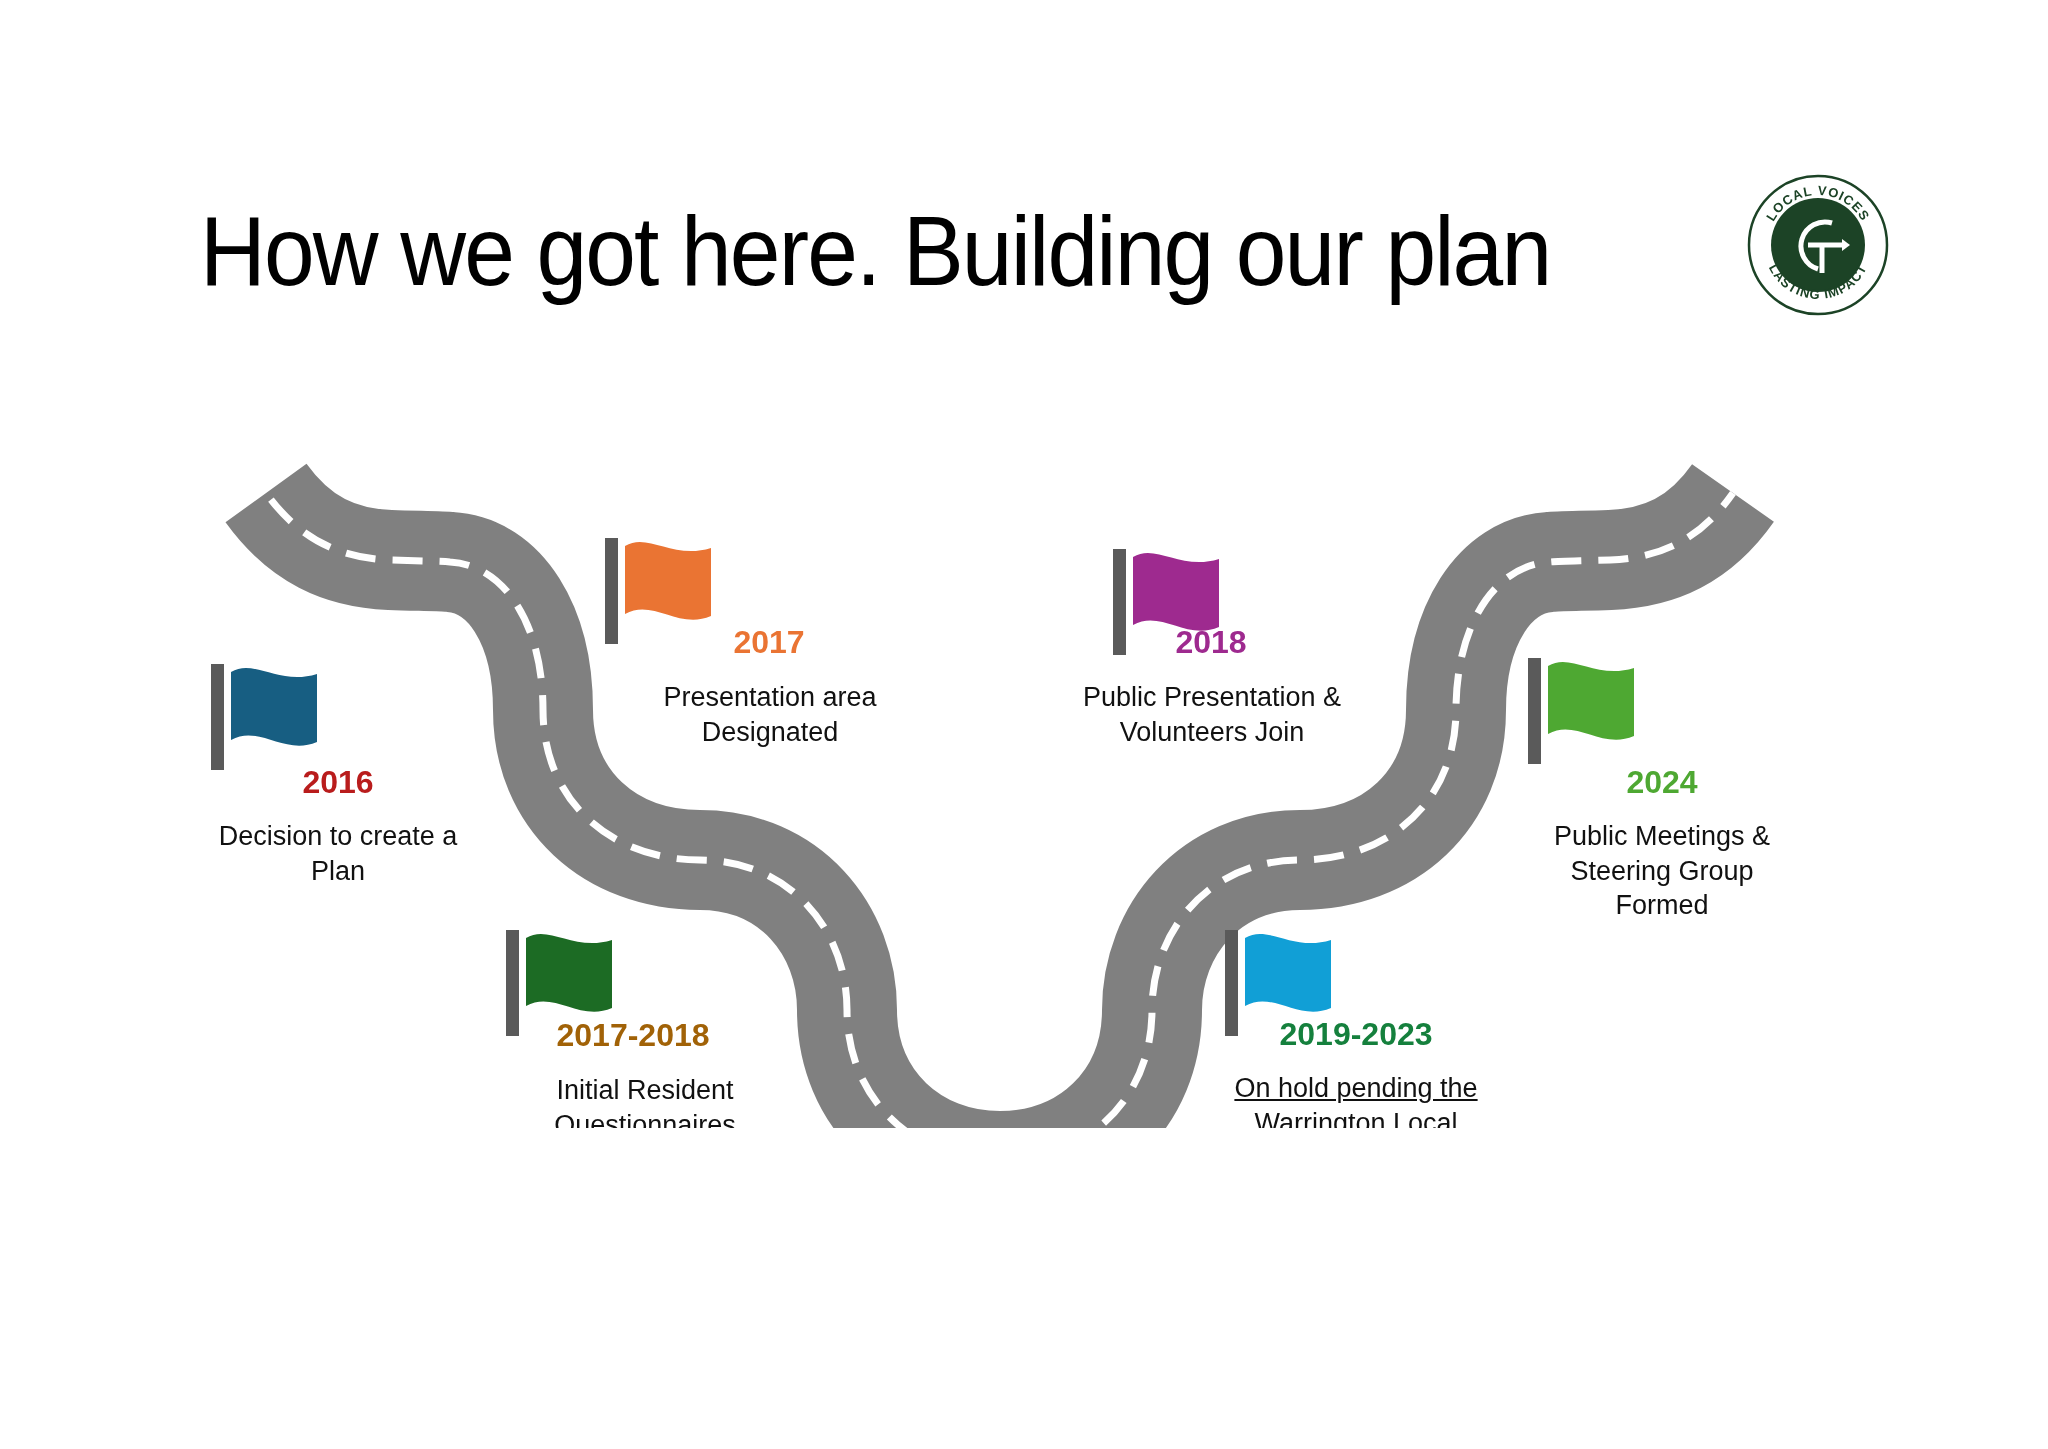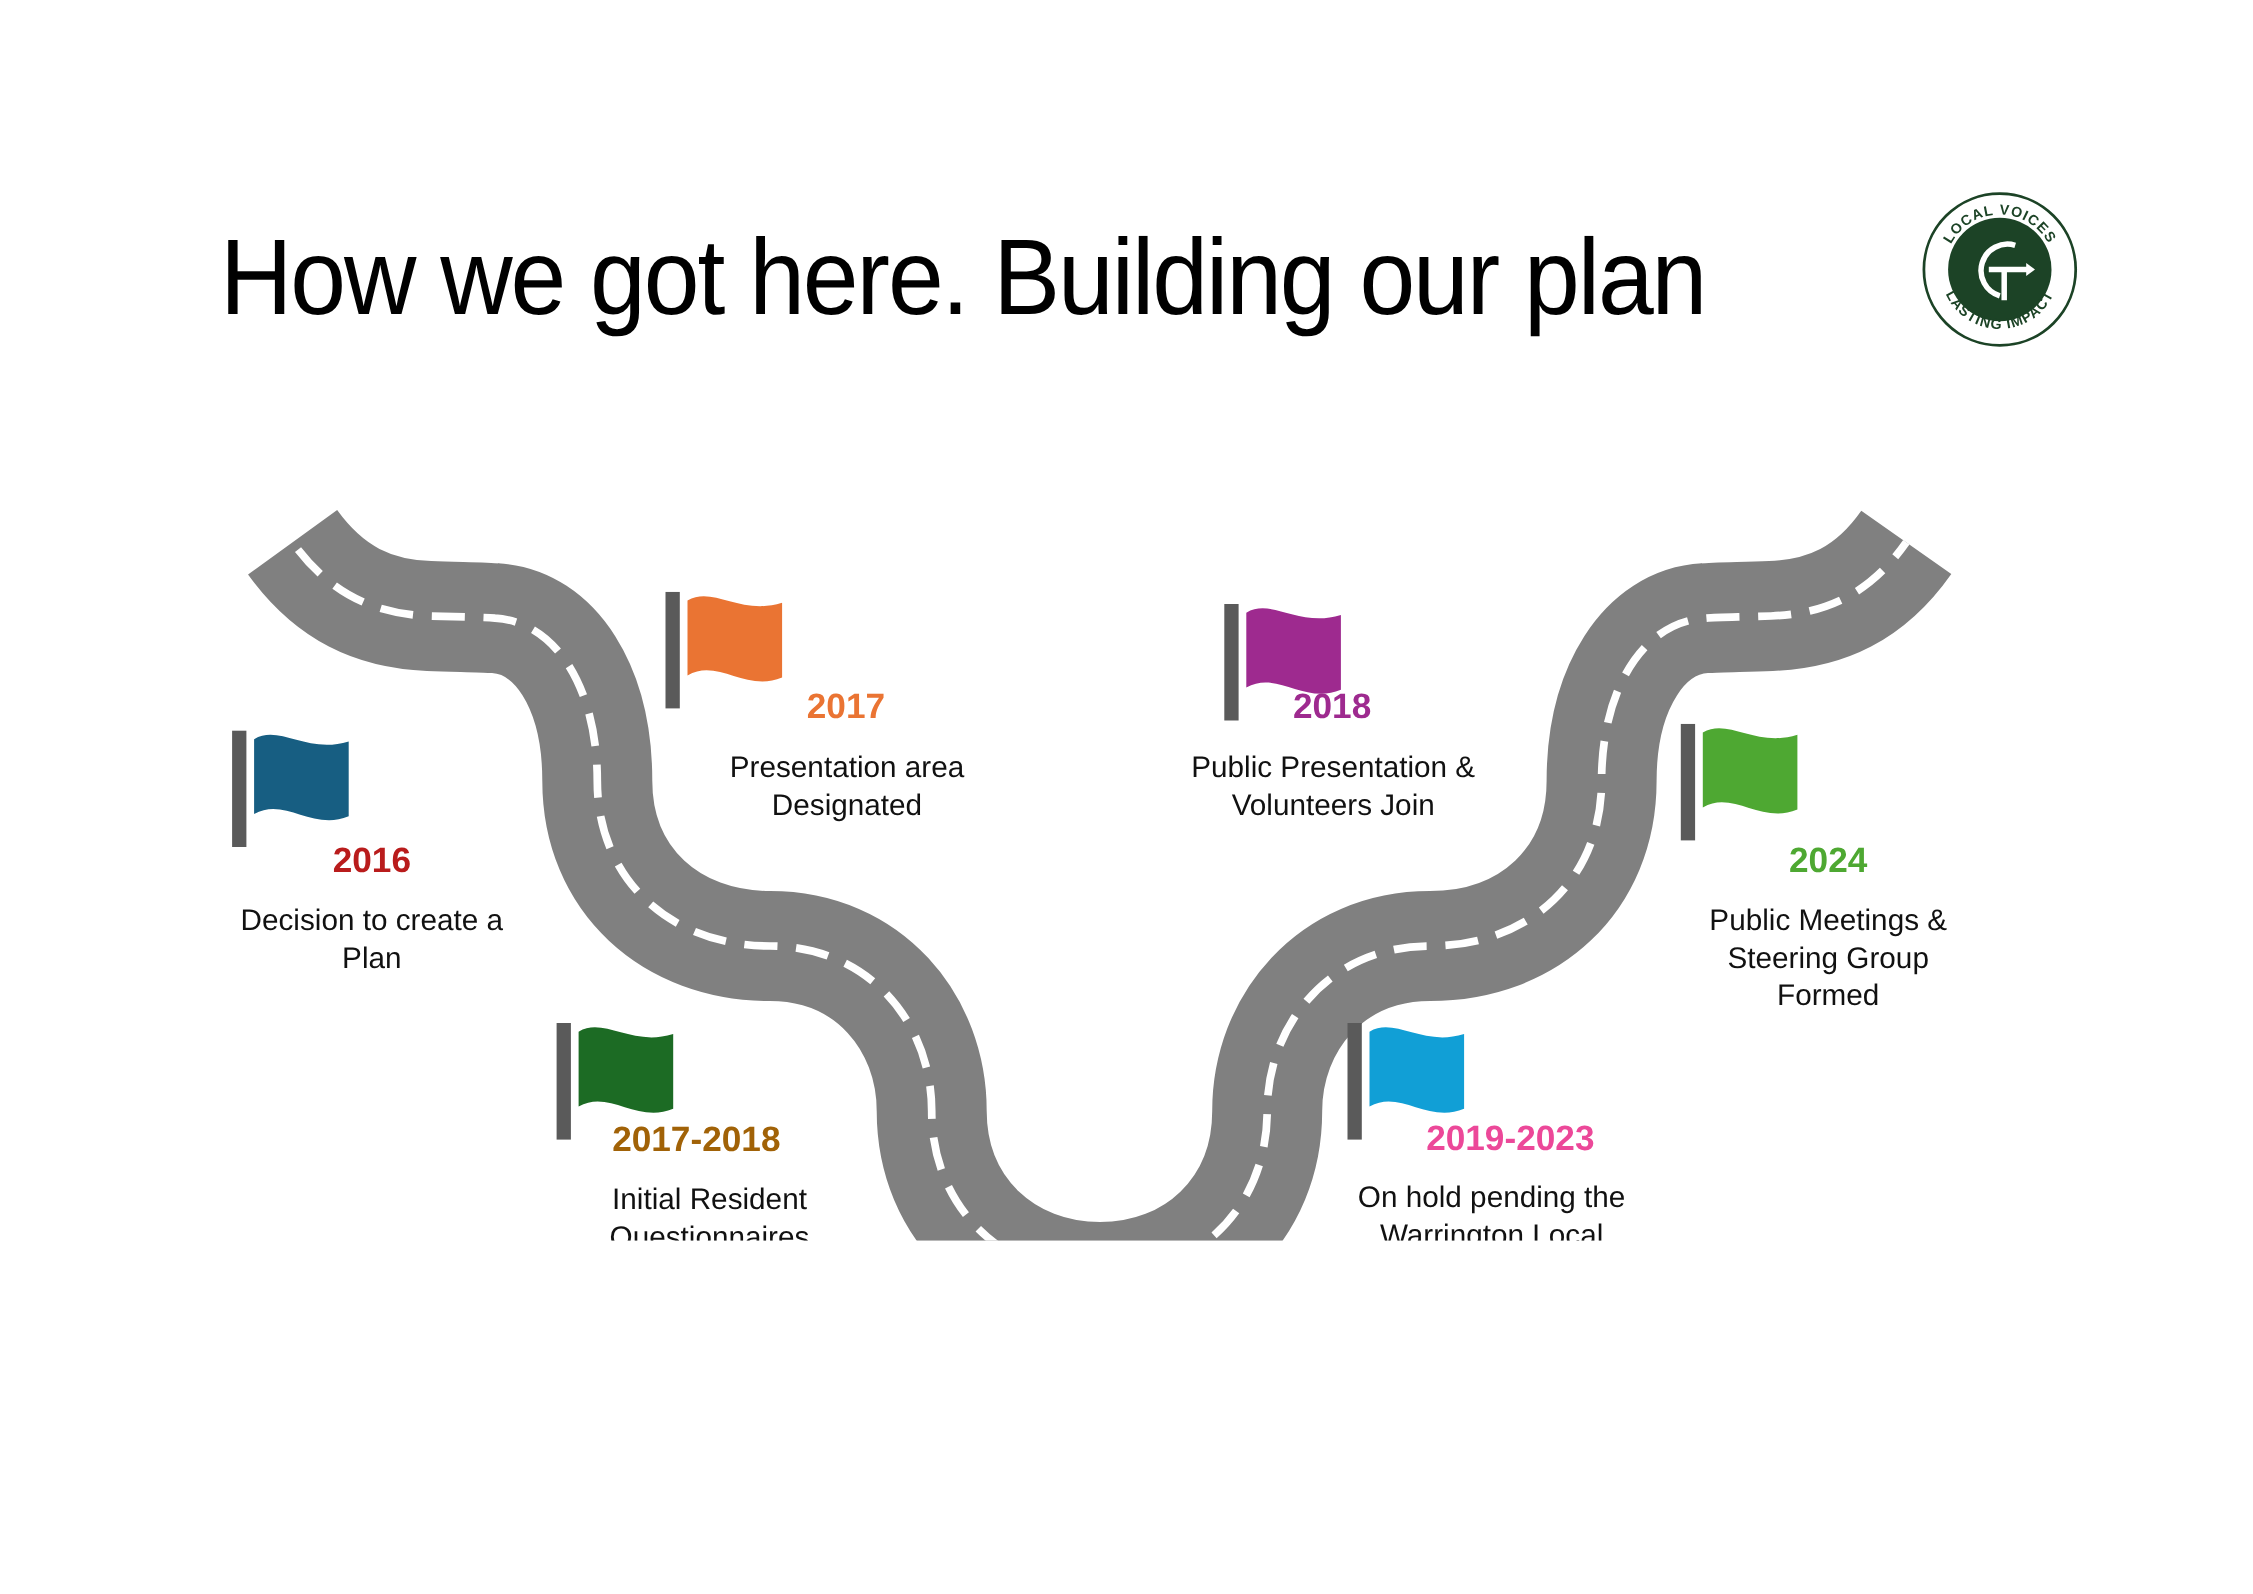--- a/index.html
+++ b/index.html
@@ -180,22 +180,22 @@
       <span>Public Presentation &amp;</span>
       <span>Volunteers Join</span>
     </div>
   </div>
 
   <div class="milestone">
     <svg class="flag" style="left:1223px; top:930px;" viewBox="0 0 112 108">
       <rect x="2" y="0" width="13" height="106" fill="#5a5a5a"></rect>
       <path d="M 22 8 C 45 -6, 70 22, 108 10 L 108 78 C 75 92, 50 60, 22 76 Z" fill="#119fd6"></path>
     </svg>
-    <div class="year" style="left:1356px; top:1018px; color:#ec4899;margin-left:17px;">2019-2023</div>
-    <div class="desc" style="left:1356px; top:1071px;">
+    <div class="year" style="left:1356px; top:1018px; color:#15803d;">2019-2023</div>
+    <div class="desc" style="left:1356px; top:1071px;text-decoration:underline;">
       <span>On hold pending the</span>
       <span>Warrington Local</span>
       <span>Plan</span>
     </div>
   </div>
 
   <div class="milestone">
     <svg class="flag" style="left:1526px; top:658px;" viewBox="0 0 112 108">
       <rect x="2" y="0" width="13" height="106" fill="#5a5a5a"></rect>
       <path d="M 22 8 C 45 -6, 70 22, 108 10 L 108 78 C 75 92, 50 60, 22 76 Z" fill="#4ea832"></path>

